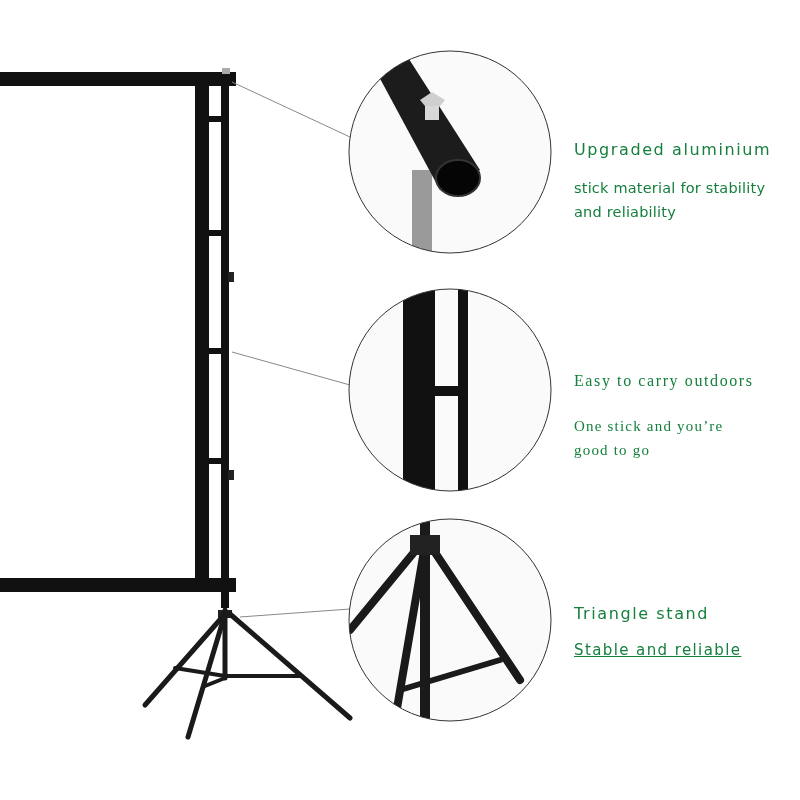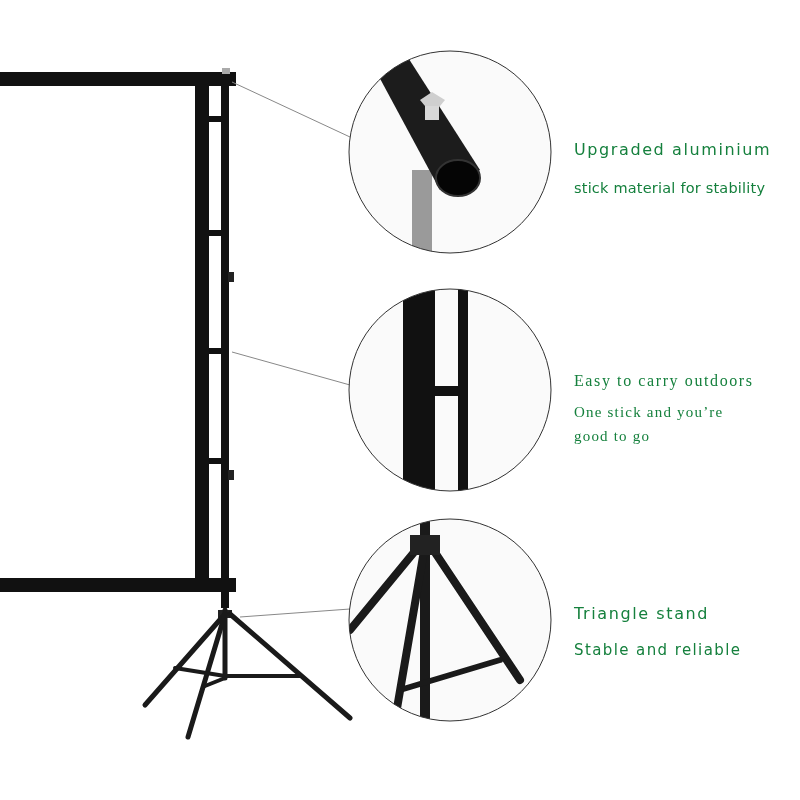--- a/index.html
+++ b/index.html
@@ -92,24 +92,25 @@
       <line x1="400" y1="690" x2="500" y2="660" stroke-width="6"></line>
       <rect x="410" y="535" width="30" height="20" fill="#222" stroke="none"></rect>
     </g>
     <circle cx="450" cy="620" r="101" fill="none" stroke="#333" stroke-width="1"></circle>
   </g>
 </svg>
 
 <div class="feature-text" style="top:140px;">
   <div class="feature-title">Upgraded aluminium</div>
   <div class="feature-desc tight" style="margin-top:16px;">stick material for stability</div>
+  <div class="feature-desc tight">and reliability</div>
 </div>
 
 <div class="feature-text" style="top:371px;font-family:Liberation Serif, serif;">
   <div class="feature-title">Easy to carry outdoors</div>
-  <div class="feature-desc" style="margin-top:9px;letter-spacing:1.2px;">One stick and you’re</div>
+  <div class="feature-desc" style="margin-top:23px;letter-spacing:1.2px;">One stick and you’re</div>
   <div class="feature-desc" style="letter-spacing:1.2px;">good to go</div>
 </div>
 
 <div class="feature-text" style="top:604px;">
   <div class="feature-title">Triangle stand</div>
-  <div class="feature-desc" style="margin-top:14px;letter-spacing:1.4px;">Stable and reliable</div>
+  <div class="feature-desc" style="margin-top:14px;letter-spacing:1.4px;text-decoration:underline;">Stable and reliable</div>
 </div>
 
 </body></html>

